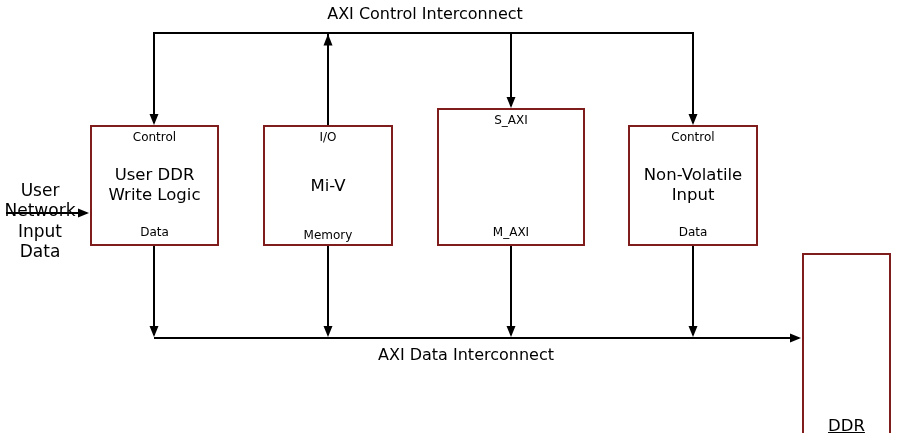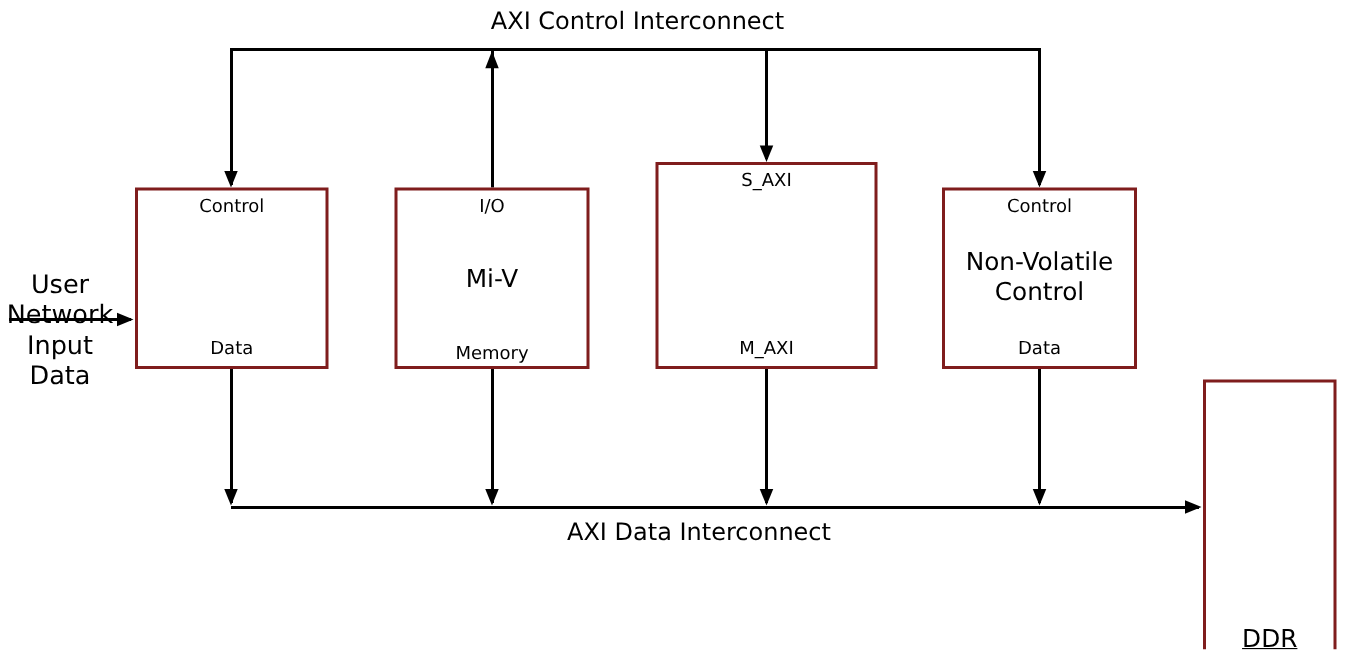--- a/index.html
+++ b/index.html
@@ -94,38 +94,40 @@
     <polygon points="89,213 78,208.5 78,217.5"></polygon>
   </svg>
 
   <div class="bus-title control">AXI Control Interconnect</div>
   <div class="bus-title data">AXI Data Interconnect</div>
   <div class="input-label">User Network
 Input Data</div>
 
   <div class="block b1">
     <div class="port top">Control</div>
+    <div class="block-title">User DDR
+Write Logic</div>
     <div class="port bottom">Data</div>
   </div>
 
   <div class="block b2">
     <div class="port top">I/O</div>
     <div class="block-title">Mi-V</div>
     <div class="port bottom">Memory</div>
   </div>
 
   <div class="block b3">
     <div class="port top">S_AXI</div>
     <div class="port bottom">M_AXI</div>
   </div>
 
   <div class="block b4">
     <div class="port top">Control</div>
     <div class="block-title">Non-Volatile
-Control</div>
+Input</div>
     <div class="port bottom">Data</div>
   </div>
 
   <div class="block b5">
     <div class="block-title">DDR</div>
   </div>
 
 </div>
 
 </body></html>

